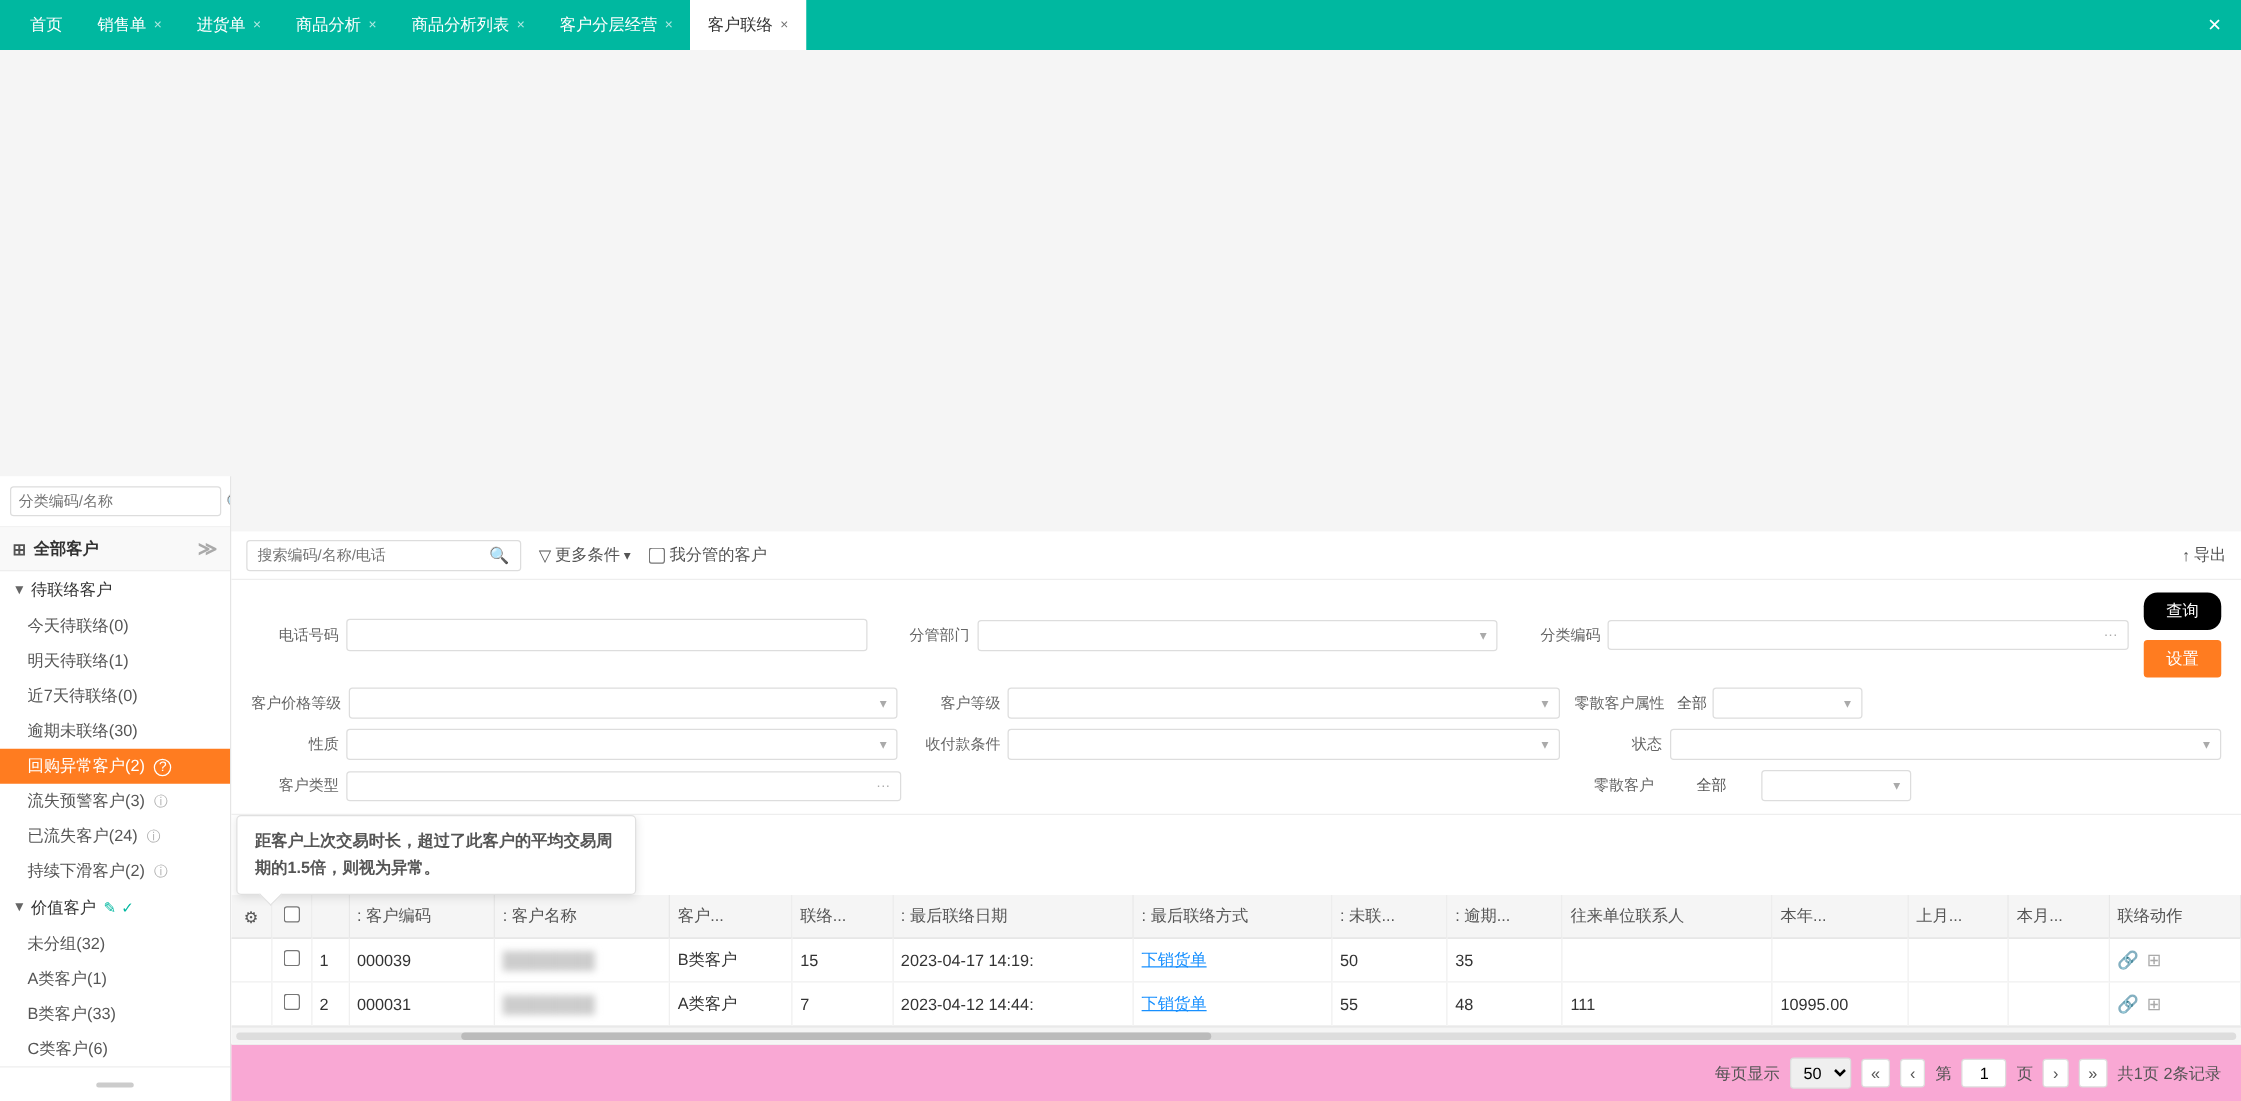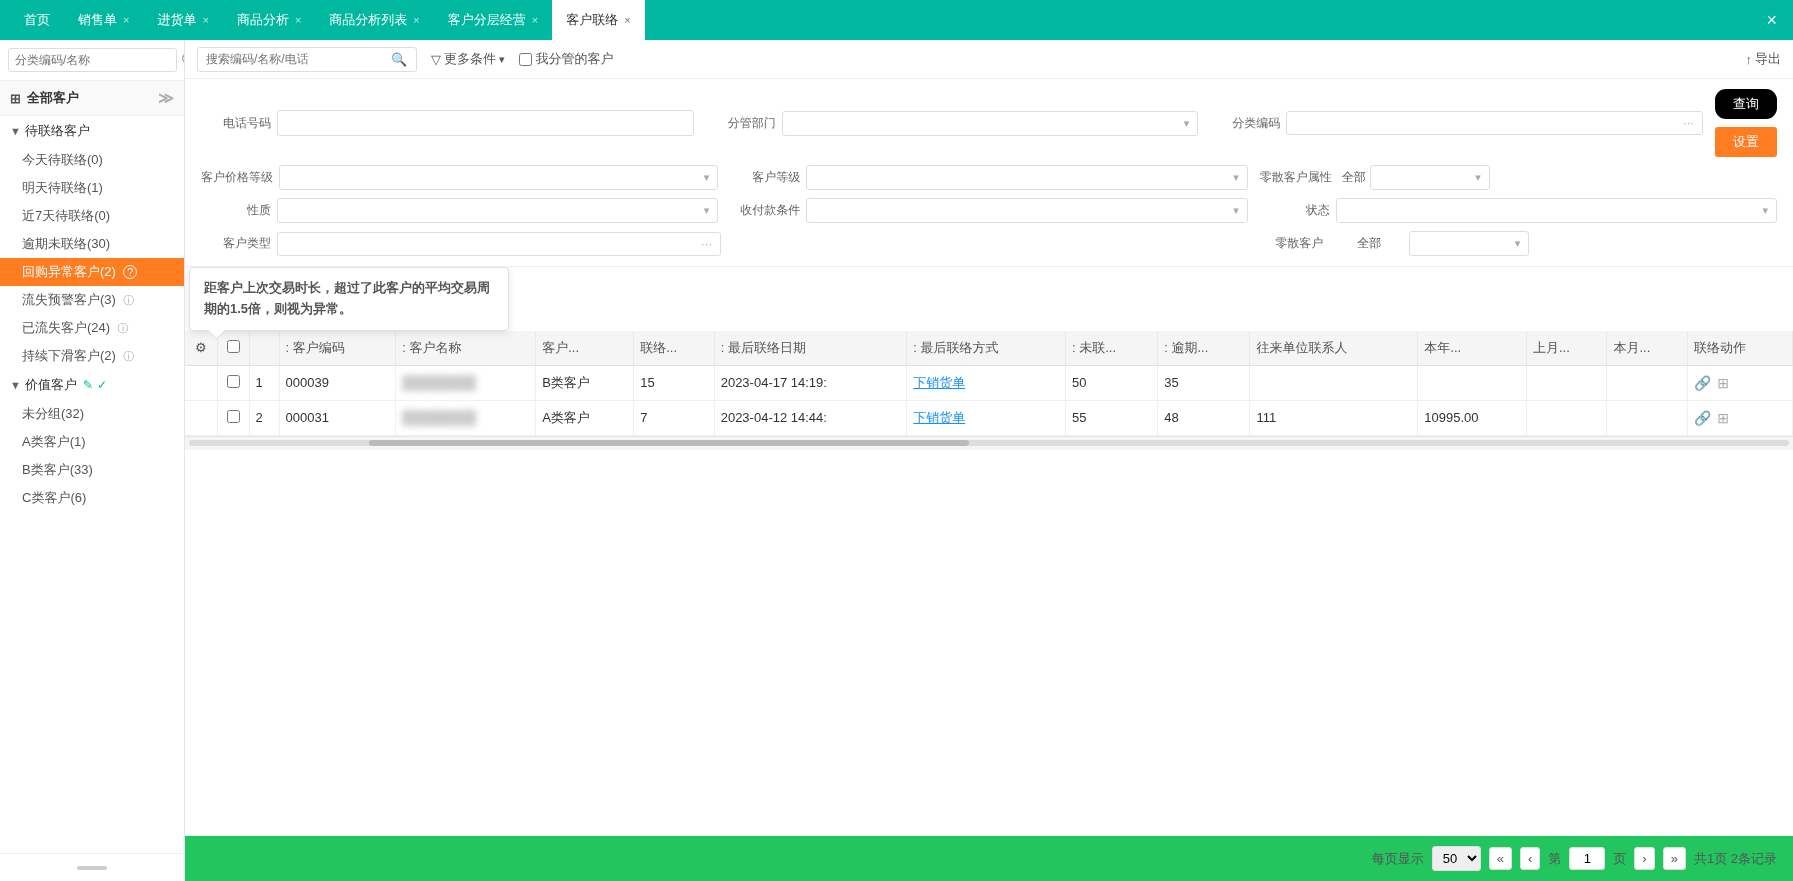--- a/index.html
+++ b/index.html
@@ -42,20 +42,21 @@
       color: #fff;
       font-size: 18px;
       cursor: pointer;
     }
 
     
     .main-layout {
       display: flex;
       height: calc(881px - 40px);
       overflow: hidden;
+      align-items: flex-end;
     }
 
     
     .sidebar {
       width: 185px;
       min-width: 185px;
       background: #fff;
       border-right: 1px solid #e5e5e5;
       display: flex;
       flex-direction: column;
@@ -355,21 +356,21 @@
       height: 12px;
       border-right: 1px solid #e0e0e0;
       border-bottom: 1px solid #e0e0e0;
       background: #fff;
       transform: rotate(45deg);
     }
 
     
     .pagination {
       height: 46px;
-      background: #22c55e;
+      background: #f9a8d4;
       border-top: 1px solid #eee;
       display: flex;
       align-items: center;
       justify-content: flex-end;
       padding: 0 16px;
       gap: 8px;
       font-size: 12px;
       color: #555;
     }
     .pagination select {

